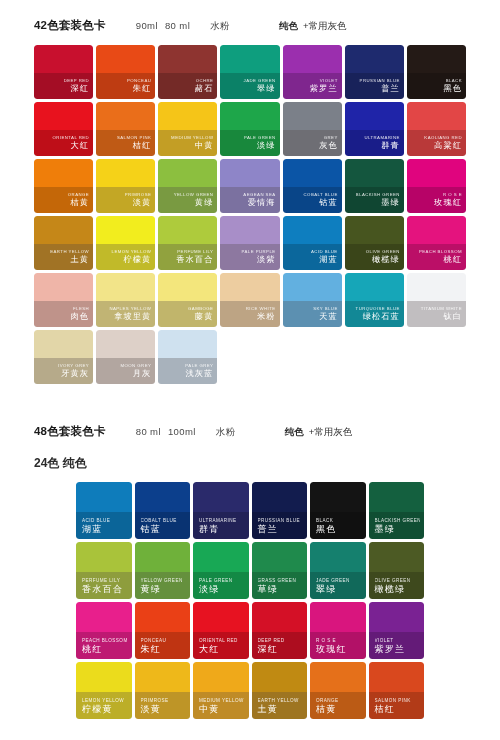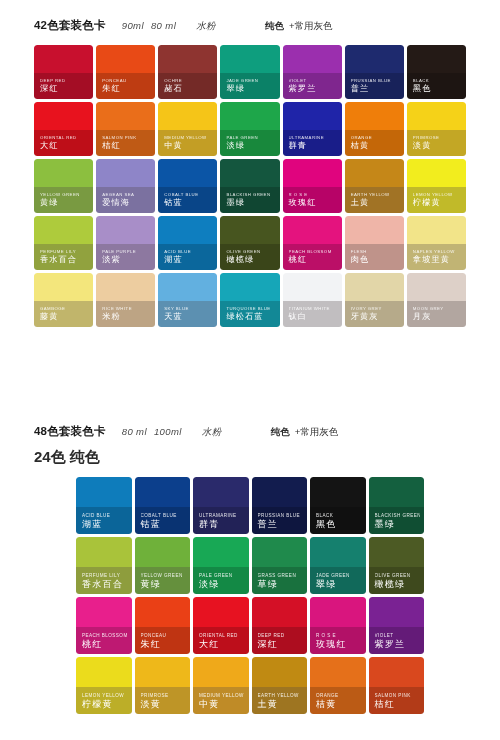--- a/index.html
+++ b/index.html
@@ -27,45 +27,44 @@
   }
   .sec-title {
     font-size: 11.5px;
     font-weight: bold;
     color: #1b1b1b;
     letter-spacing: 0.2px;
   }
   .sec-vol {
     font-size: 9.5px;
     color: #4a4a4a;
-    margin-left: 16px;
+    margin-left: 30px;
     letter-spacing: 0.4px;
-    font-style: italic;
   }
   .sec-vol span { margin-right: 7px; }
   .sec-medium {
     font-size: 9.5px;
     color: #3a3a3a;
     margin-left: 10px;
   }
   .sec-note {
     font-size: 9.5px;
     color: #2d2d2d;
     margin-left: 42px;
     font-weight: bold;
   }
   .sec-note .plus {
     font-weight: normal;
     margin-left: 5px;
   }
   .sub-header {
-    font-size: 15px;
+    font-size: 12px;
     color: #2b2b2b;
     font-weight: bold;
-    margin-top: 9px;
+    margin-top: 16px;
   }
 
   
   .grid {
     display: grid;
     gap: 3px;
   }
   .grid-42 {
     grid-template-columns: repeat(7, 1fr);
     margin-top: 12px;
@@ -120,21 +119,21 @@
     font-size: 8.2px;
     line-height: 10px;
     letter-spacing: 1.1px;
     color: #ffffff;
     white-space: nowrap;
   }
   .grid-48 .swatch .en { font-size: 4.6px; }
   .grid-48 .swatch .cn { font-size: 9px; letter-spacing: 1.3px; }
 
   
-  #section-42 { position: absolute; top: 18px; left: 0; right: 0; }
+  #section-42 { position: absolute; top: 18px; left: 0; right: 0; text-align: right; }
   #section-48 { position: absolute; top: 424px; left: 0; right: 0; }
   #grid-48-wrap { padding: 0 42px; box-sizing: border-box; }
 </style>
 </head>
 <body>
 
 <div class="section" id="section-42">
 
   <div class="sec-header">
     <div class="sec-title">42色套装色卡</div>
@@ -229,29 +228,45 @@
         </div>
       </div>
       <div class="swatch">
         <div class="body" style="background: rgb(30, 166, 74);"></div>
         <div class="band"></div>
         <div class="labels">
           <div class="en">PALE GREEN</div>
           <div class="cn">淡绿</div>
         </div>
       </div>
+      <div class="swatch light">
+        <div class="body" style="background: rgb(123, 128, 137);"></div>
+        <div class="band"></div>
+        <div class="labels">
+          <div class="en">GREY</div>
+          <div class="cn">灰色</div>
+        </div>
+      </div>
       <div class="swatch">
         <div class="body" style="background: rgb(31, 36, 168);"></div>
         <div class="band"></div>
         <div class="labels">
           <div class="en">ULTRAMARINE</div>
           <div class="cn">群青</div>
         </div>
       </div>
       <div class="swatch">
+        <div class="body" style="background: rgb(226, 70, 70);"></div>
+        <div class="band"></div>
+        <div class="labels">
+          <div class="en">KAOLIANG RED</div>
+          <div class="cn">高粱红</div>
+        </div>
+      </div>
+      <div class="swatch">
         <div class="body" style="background: rgb(239, 126, 10);"></div>
         <div class="band"></div>
         <div class="labels">
           <div class="en">ORANGE</div>
           <div class="cn">桔黄</div>
         </div>
       </div>
       <div class="swatch light">
         <div class="body" style="background: rgb(245, 210, 24);"></div>
         <div class="band"></div>
@@ -419,20 +434,28 @@
           <div class="en">IVORY GREY</div>
           <div class="cn">牙黄灰</div>
         </div>
       </div>
       <div class="swatch light">
         <div class="body" style="background: rgb(221, 208, 200);"></div>
         <div class="band"></div>
         <div class="labels">
           <div class="en">MOON GREY</div>
           <div class="cn">月灰</div>
+        </div>
+      </div>
+      <div class="swatch light">
+        <div class="body" style="background: rgb(207, 225, 239);"></div>
+        <div class="band"></div>
+        <div class="labels">
+          <div class="en">PALE GREY</div>
+          <div class="cn">浅灰蓝</div>
         </div>
       </div>
     </div>
 </div>
 
 <div class="section" id="section-48">
 
   <div class="sec-header">
     <div class="sec-title">48色套装色卡</div>
     <div class="sec-vol">

